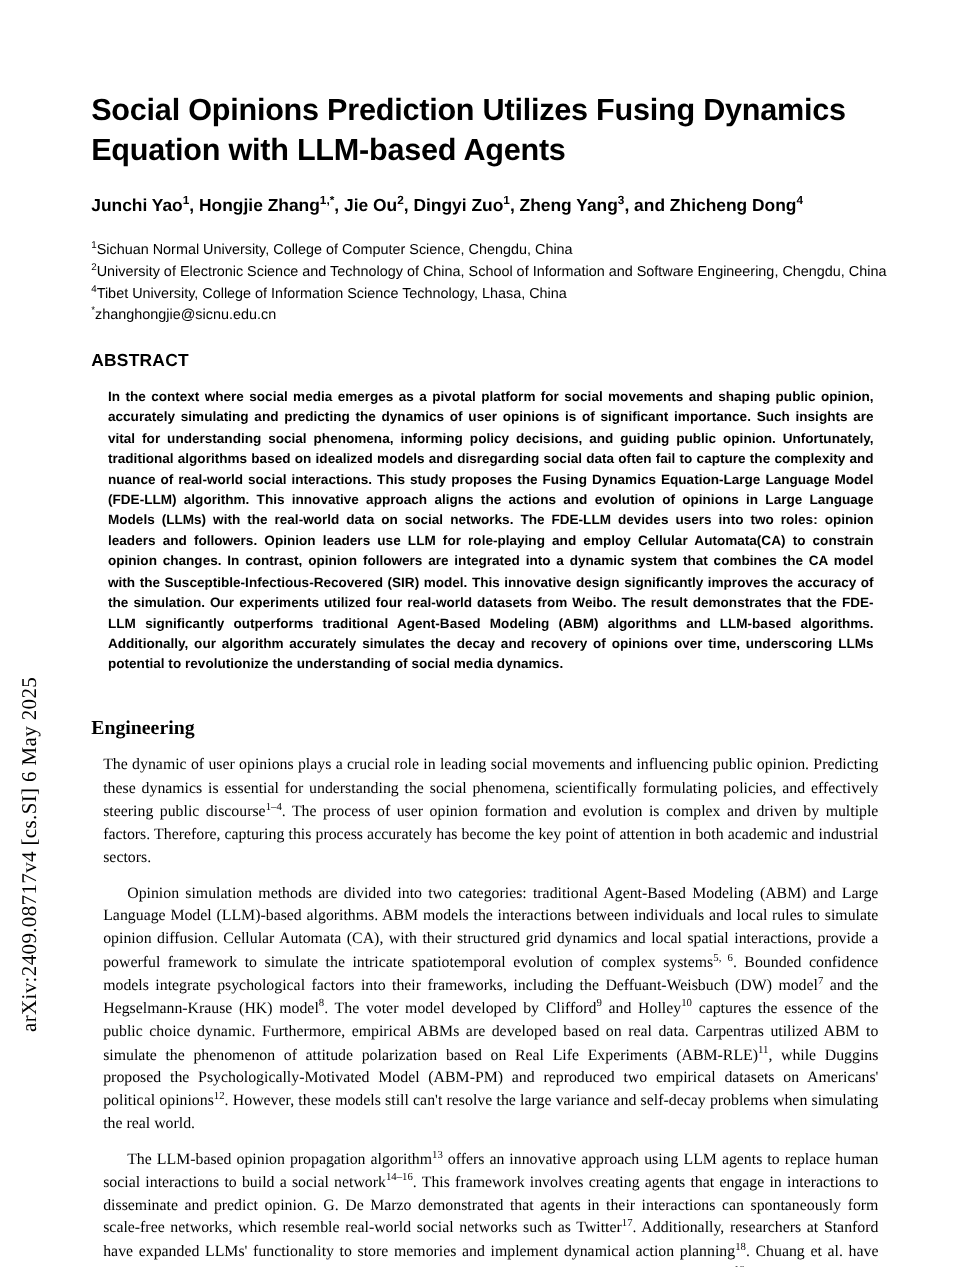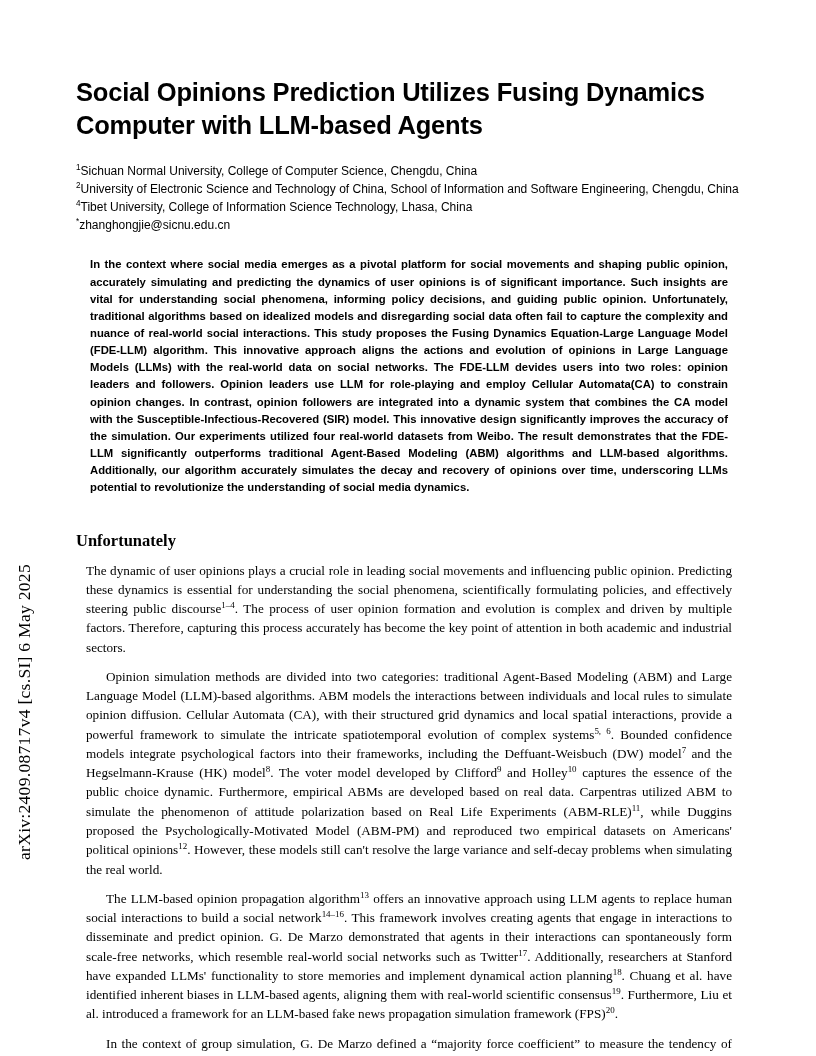--- a/index.html
+++ b/index.html
@@ -101,33 +101,35 @@
 </style>
 </head>
 <body>
 
 <div class="page">
 
   <div class="arxiv-stamp">arXiv:2409.08717v4  [cs.SI]  6 May 2025</div>
 
   <div class="content">
 
-    <h1 class="title">Social Opinions Prediction Utilizes Fusing Dynamics Computer with LLM-based Agents</h1>
+    <h1 class="title">Social Opinions Prediction Utilizes Fusing Dynamics Equation with LLM-based Agents</h1>
 
+    <div class="authors">Junchi Yao<sup>1</sup>, Hongjie Zhang<sup>1,*</sup>, Jie Ou<sup>2</sup>, Dingyi Zuo<sup>1</sup>, Zheng Yang<sup>3</sup>, and Zhicheng Dong<sup>4</sup></div>
 
     <div class="affils">
       <div><sup>1</sup>Sichuan Normal University, College of Computer Science, Chengdu, China</div>
       <div><sup>2</sup>University of Electronic Science and Technology of China, School of Information and Software Engineering, Chengdu, China</div>
       <div><sup>4</sup>Tibet University, College of Information Science Technology, Lhasa, China</div>
       <div><sup>*</sup>zhanghongjie@sicnu.edu.cn</div>
     </div>
 
+    <h2 class="section-head">ABSTRACT</h2>
     <div class="abstract-body">In the context where social media emerges as a pivotal platform for social movements and shaping public opinion, accurately simulating and predicting the dynamics of user opinions is of significant importance. Such insights are vital for understanding social phenomena, informing policy decisions, and guiding public opinion. Unfortunately, traditional algorithms based on idealized models and disregarding social data often fail to capture the complexity and nuance of real-world social interactions. This study proposes the Fusing Dynamics Equation-Large Language Model (FDE-LLM) algorithm. This innovative approach aligns the actions and evolution of opinions in Large Language Models (LLMs) with the real-world data on social networks. The FDE-LLM devides users into two roles: opinion leaders and followers. Opinion leaders use LLM for role-playing and employ Cellular Automata(CA) to constrain opinion changes. In contrast, opinion followers are integrated into a dynamic system that combines the CA model with the Susceptible-Infectious-Recovered (SIR) model. This innovative design significantly improves the accuracy of the simulation. Our experiments utilized four real-world datasets from Weibo. The result demonstrates that the FDE-LLM significantly outperforms traditional Agent-Based Modeling (ABM) algorithms and LLM-based algorithms. Additionally, our algorithm accurately simulates the decay and recovery of opinions over time, underscoring LLMs potential to revolutionize the understanding of social media dynamics.</div>
 
-    <h2 class="intro-head">Unfortunately</h2>
+    <h2 class="intro-head">Engineering</h2>
     <div class="body-text">
       <p>The dynamic of user opinions plays a crucial role in leading social movements and influencing public opinion. Predicting these dynamics is essential for understanding the social phenomena, scientifically formulating policies, and effectively steering public discourse<sup>1–4</sup>. The process of user opinion formation and evolution is complex and driven by multiple factors. Therefore, capturing this process accurately has become the key point of attention in both academic and industrial sectors.</p>
       <p class="indent">Opinion simulation methods are divided into two categories: traditional Agent-Based Modeling (ABM) and Large Language Model (LLM)-based algorithms. ABM models the interactions between individuals and local rules to simulate opinion diffusion. Cellular Automata (CA), with their structured grid dynamics and local spatial interactions, provide a powerful framework to simulate the intricate spatiotemporal evolution of complex systems<sup>5, 6</sup>. Bounded confidence models integrate psychological factors into their frameworks, including the Deffuant-Weisbuch (DW) model<sup>7</sup> and the Hegselmann-Krause (HK) model<sup>8</sup>. The voter model developed by Clifford<sup>9</sup> and Holley<sup>10</sup> captures the essence of the public choice dynamic. Furthermore, empirical ABMs are developed based on real data. Carpentras utilized ABM to simulate the phenomenon of attitude polarization based on Real Life Experiments (ABM-RLE)<sup>11</sup>, while Duggins proposed the Psychologically-Motivated Model (ABM-PM) and reproduced two empirical datasets on Americans' political opinions<sup>12</sup>. However, these models still can't resolve the large variance and self-decay problems when simulating the real world.</p>
       <p class="indent">The LLM-based opinion propagation algorithm<sup>13</sup> offers an innovative approach using LLM agents to replace human social interactions to build a social network<sup>14–16</sup>. This framework involves creating agents that engage in interactions to disseminate and predict opinion. G. De Marzo demonstrated that agents in their interactions can spontaneously form scale-free networks, which resemble real-world social networks such as Twitter<sup>17</sup>. Additionally, researchers at Stanford have expanded LLMs' functionality to store memories and implement dynamical action planning<sup>18</sup>. Chuang et al. have identified inherent biases in LLM-based agents, aligning them with real-world scientific consensus<sup>19</sup>. Furthermore, Liu et al. introduced a framework for an LLM-based fake news propagation simulation framework (FPS)<sup>20</sup>.</p>
       <p class="indent">In the context of group simulation, G. De Marzo defined a “majority force coefficient” to measure the tendency of agents to</p>
     </div>
 
   </div>
 </div>
 

